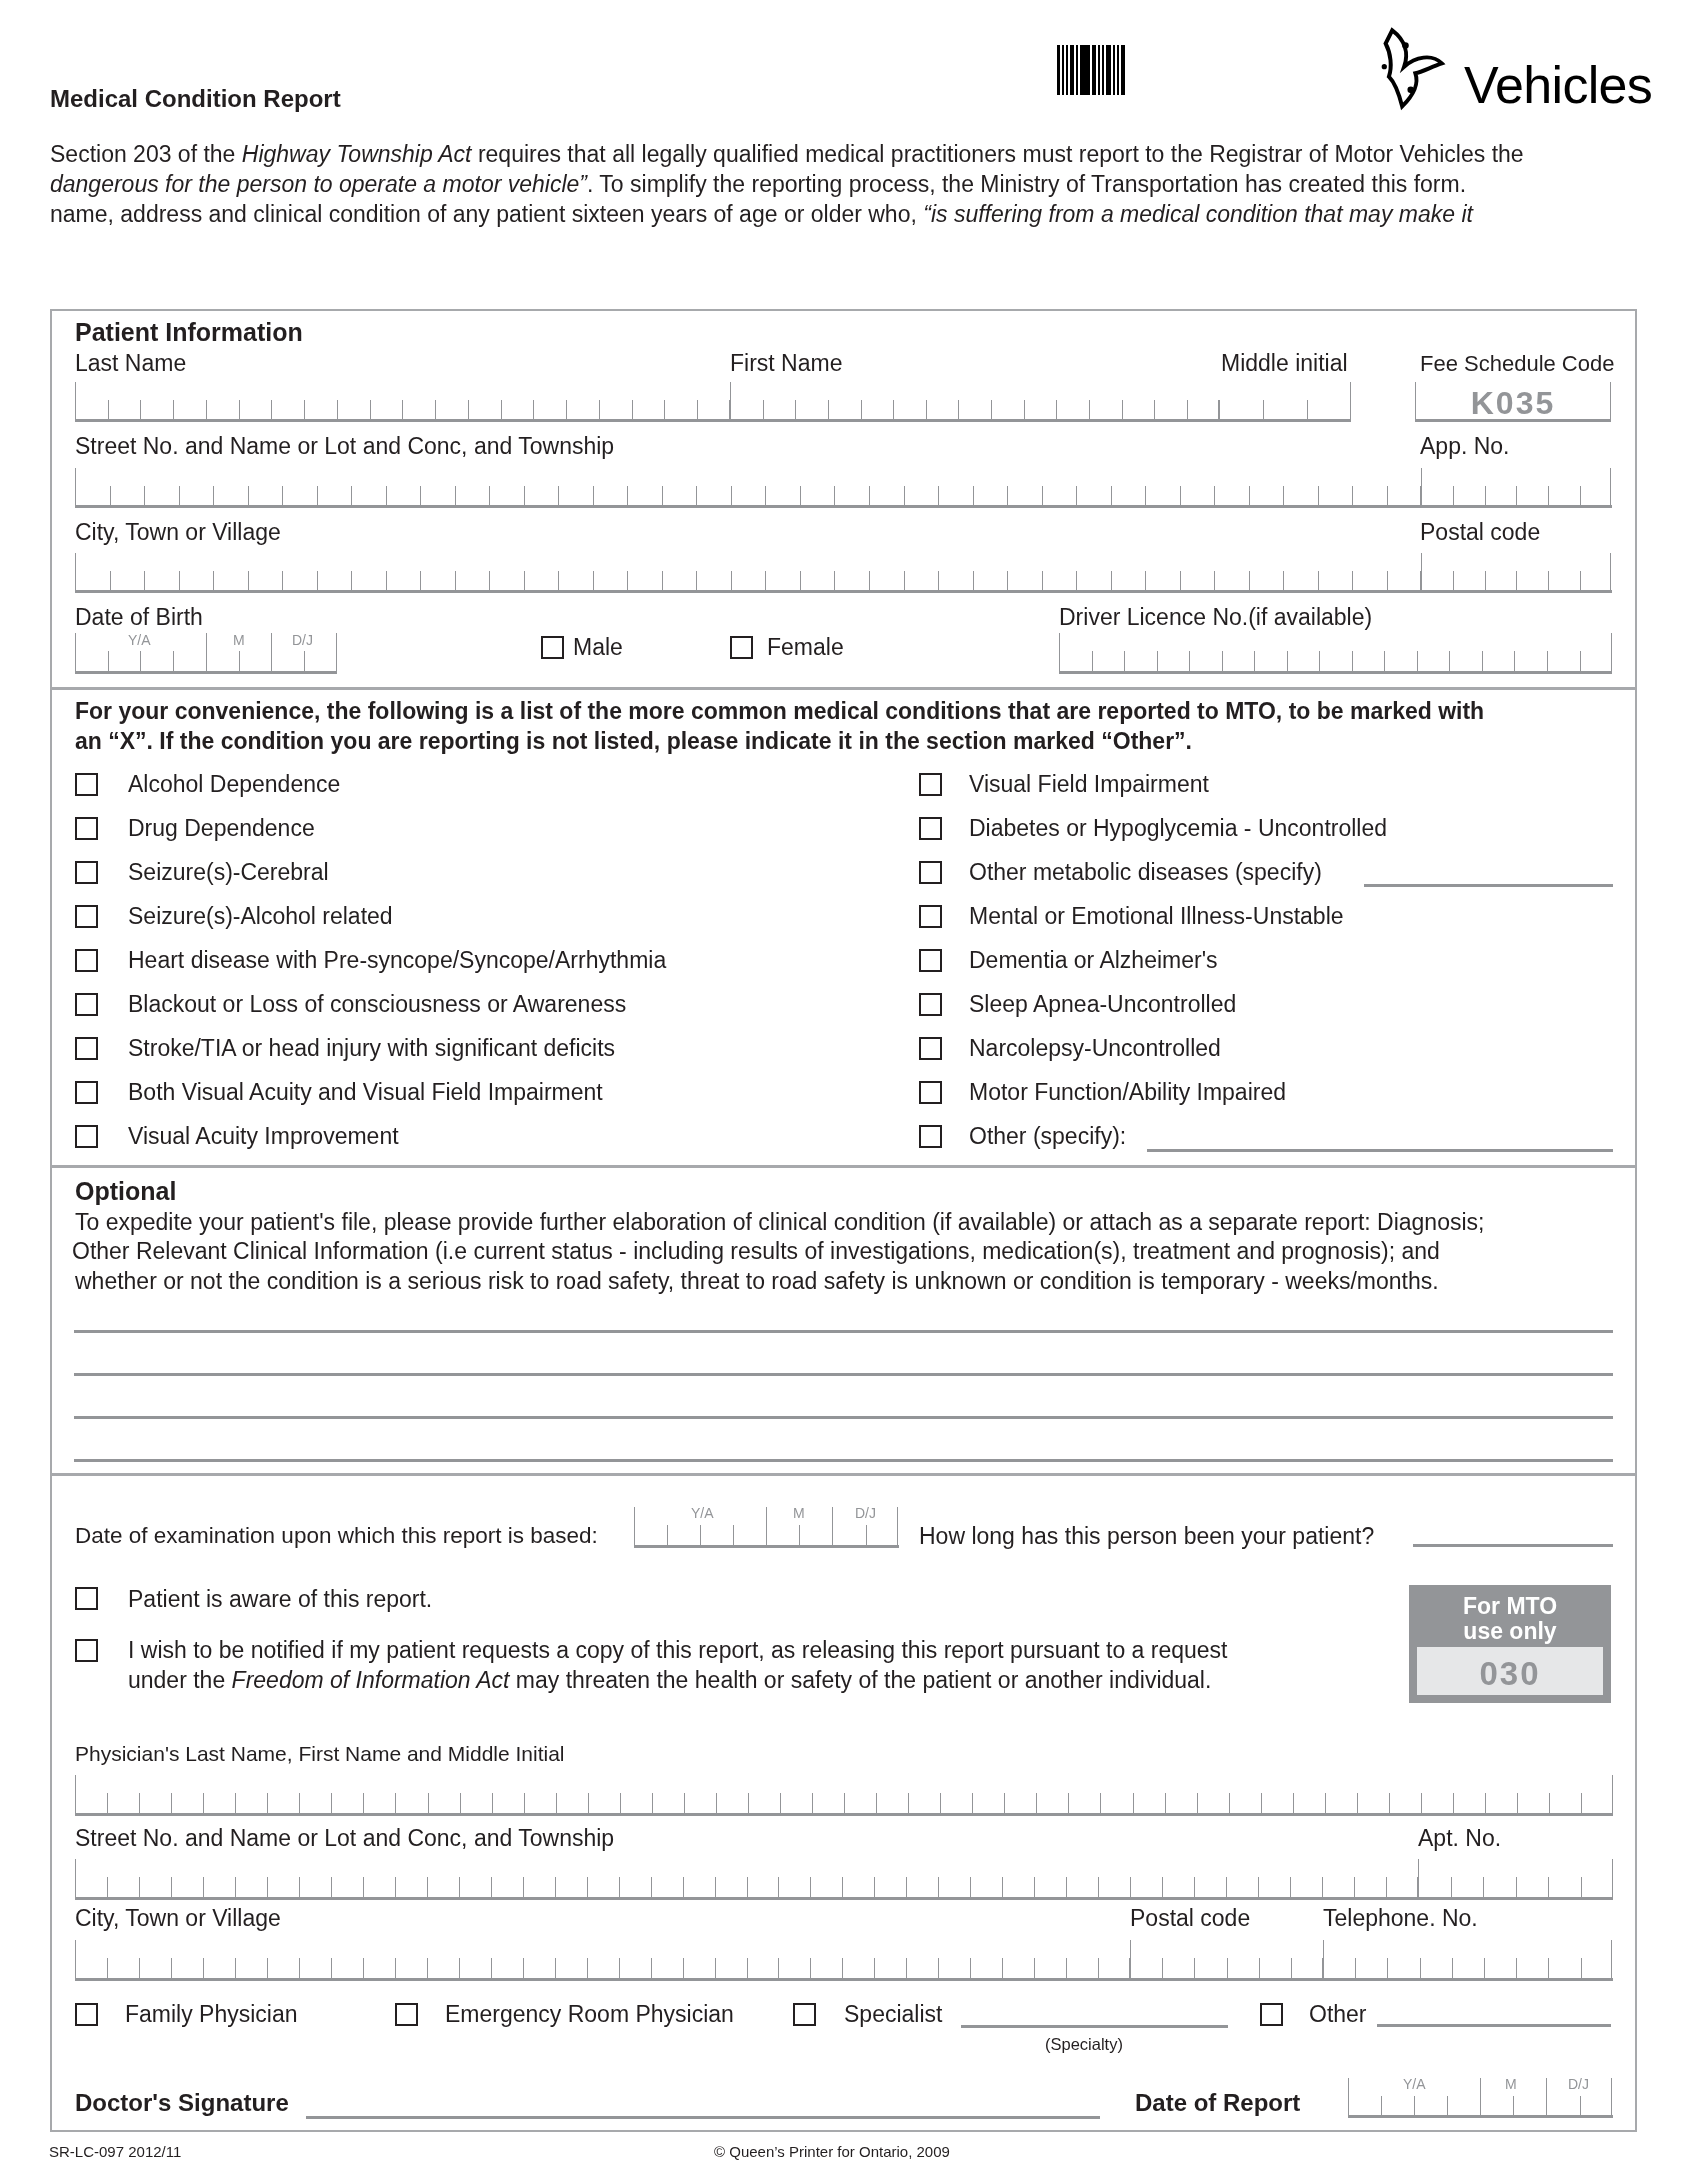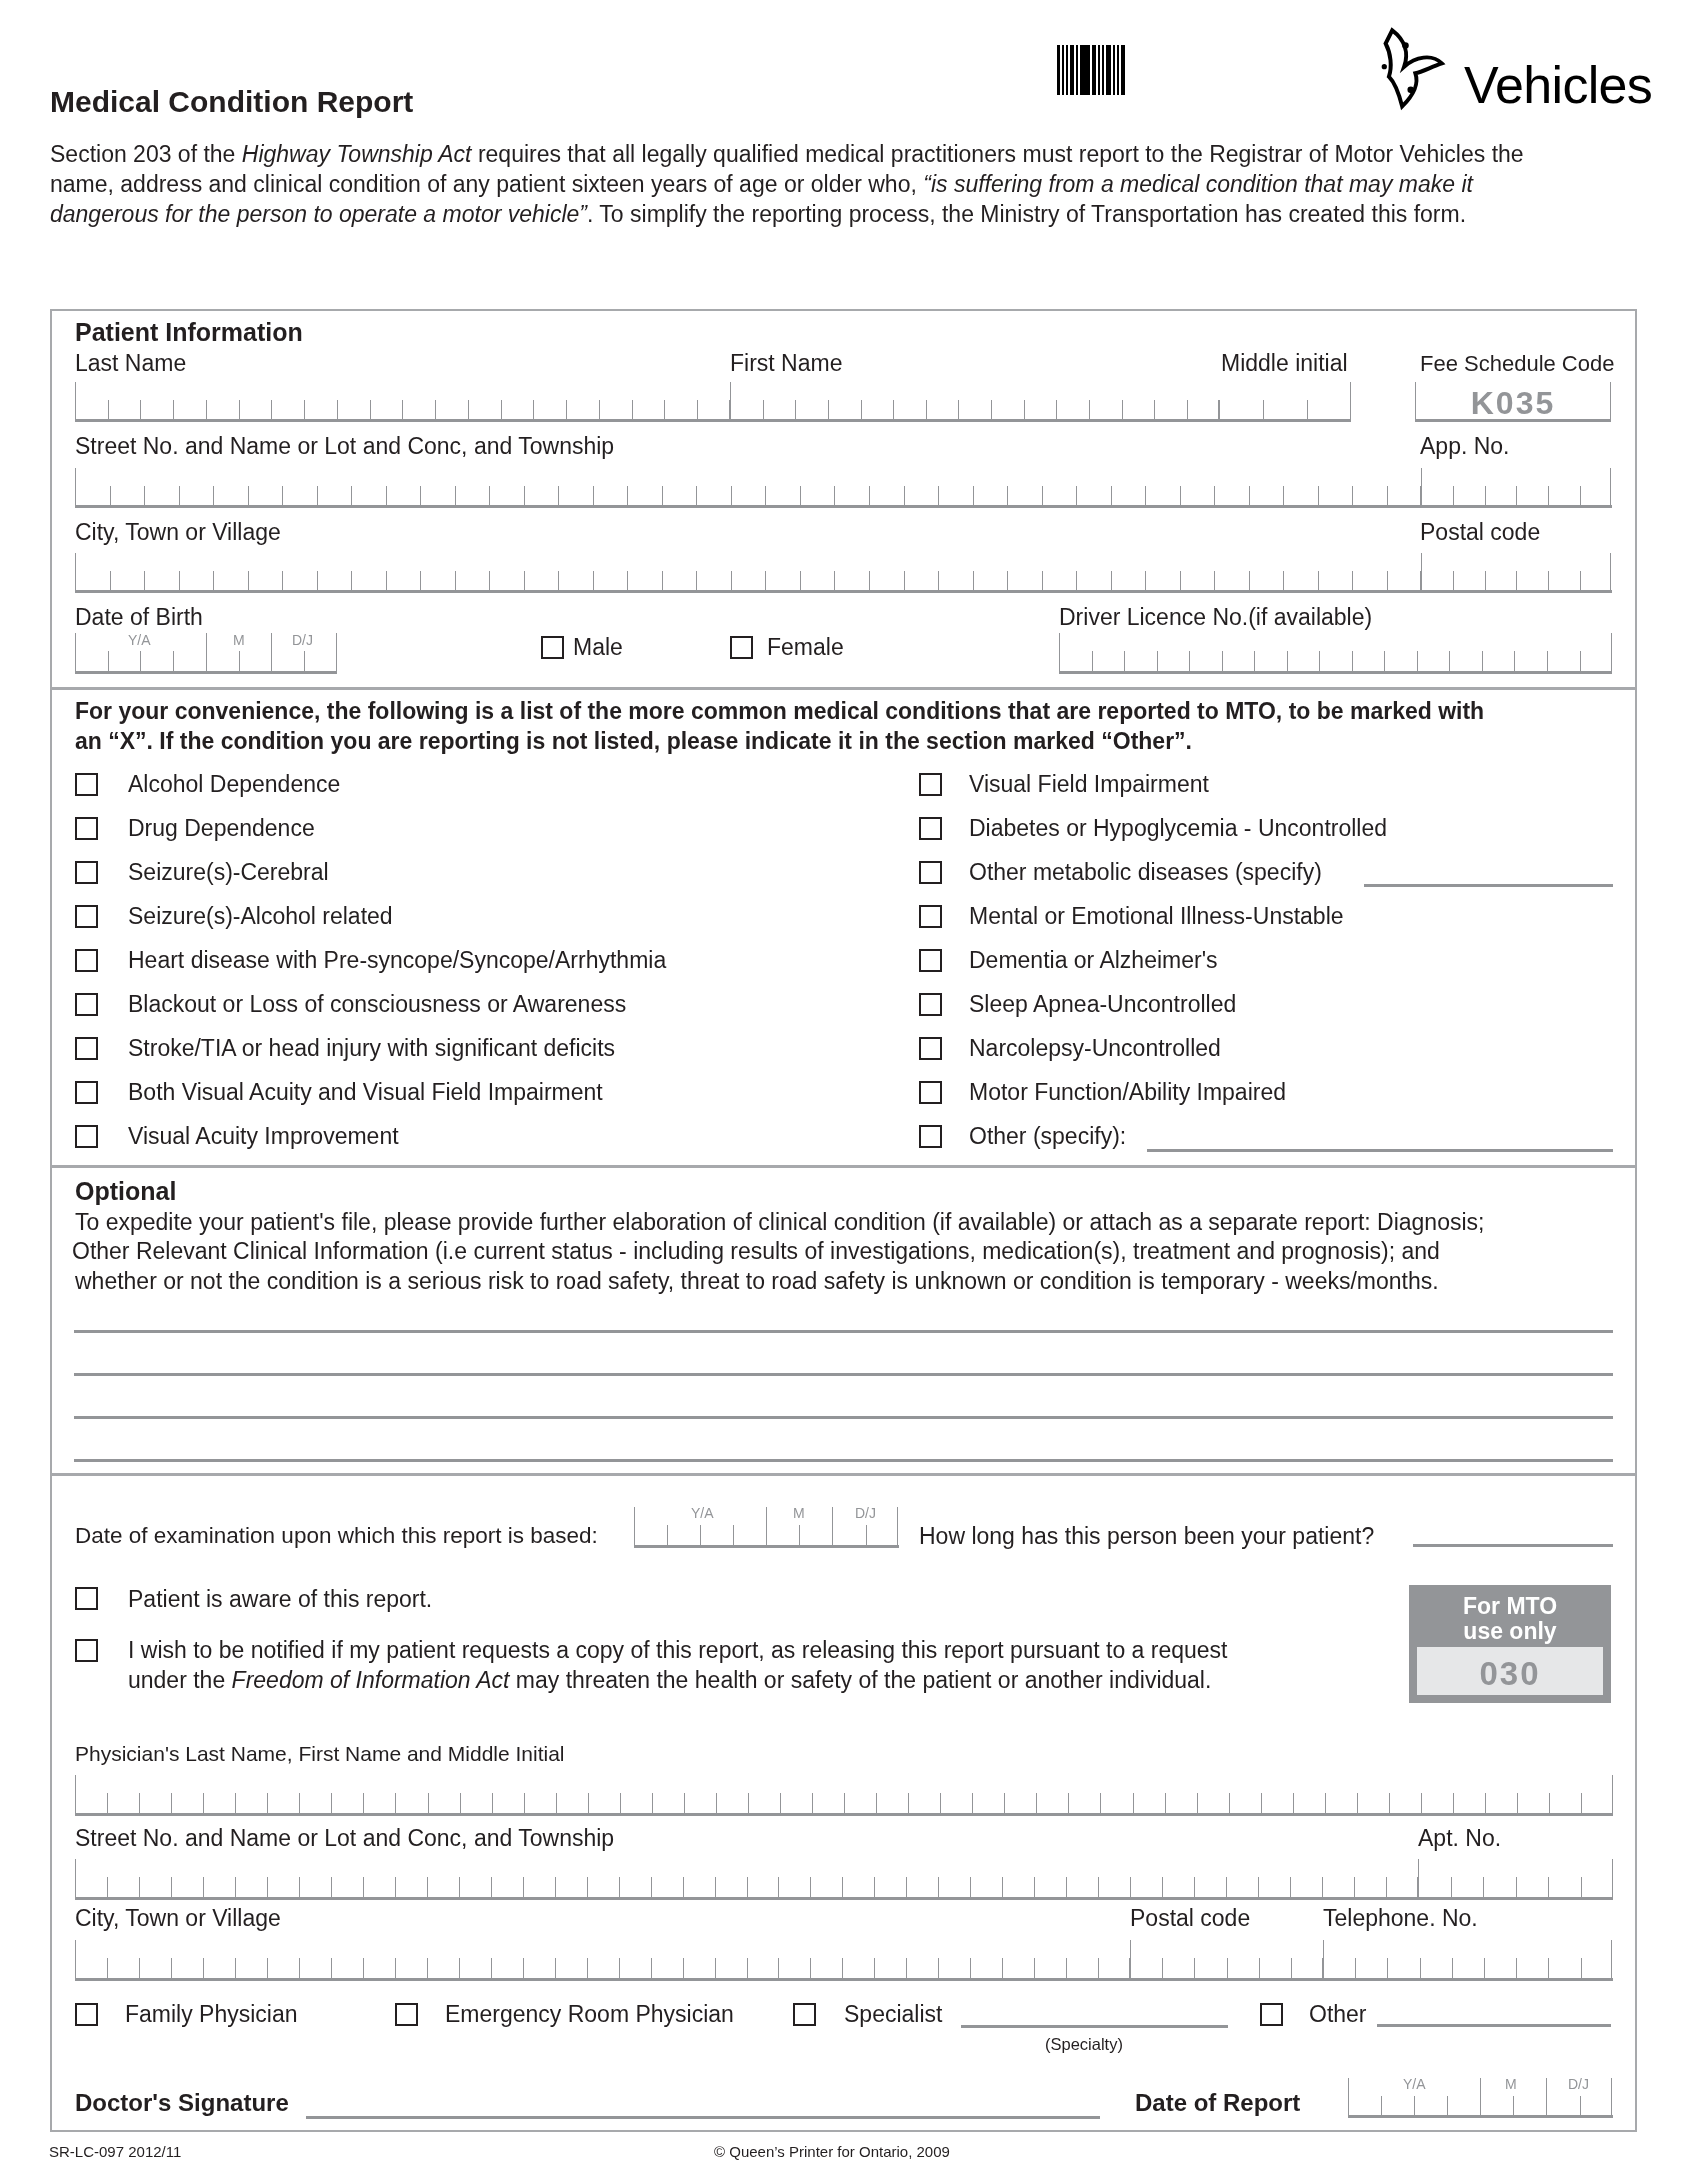--- a/index.html
+++ b/index.html
@@ -2,21 +2,21 @@
 <html style="font-size:10.6px"><head>
 <meta charset="utf-8">
 <style>
   html, body { margin: 0; padding: 0; background: #ffffff; }
   body { width: 1687px; height: 2183px; position: relative; overflow: hidden;
          font-family: "Liberation Sans", sans-serif; color: #231f20; }
   .abs { position: absolute; }
   .t { position: absolute; white-space: nowrap; font-size: 23px; line-height: 1; color: #231f20; }
   .b { font-weight: bold; }
   .i { font-style: italic; }
-  .title { font-size: 30px; font-weight: bold; }
+  .title { font-size: 24px; font-weight: bold; }
   .para { position: absolute; font-size: 23px; line-height: 30px; color: #231f20; }
   .box-outline { position: absolute; border: 2.6px solid #a7a9ac; box-sizing: border-box; }
   .hdiv { position: absolute; height: 2.6px; background: #a7a9ac; }
   .cbx { position: absolute; width: 22.5px; height: 22.5px; border: 2px solid #231f20; box-sizing: border-box; background: #fff; }
   .line { position: absolute; height: 2.6px; background: #939598; }
   .field { position: absolute; }
   .field .base { position: absolute; left: 0; right: 0; bottom: 0; height: 2.6px; background: #939598; }
   .field .tk { position: absolute; bottom: 0; width: 1.3px; background: #939598; }
   .small-lbl { position: absolute; font-size: 14px; color: #939598; line-height: 1; }
   .fee-box { position: absolute; left: 1415px; top: 382px; width: 196px; height: 40px; }
@@ -56,22 +56,22 @@
     <path d="M20 5 C40 20 45 40 38 60 C55 45 80 40 95 55 C80 60 65 68 55 70 C60 85 55 100 35 120 C30 100 25 85 15 75 C20 60 18 40 10 25 Z" fill="none" stroke="#000" stroke-width="6"></path>
     <circle cx="40" cy="28" r="5" fill="#000"></circle>
     <circle cx="8" cy="60" r="4" fill="#000"></circle>
     <circle cx="48" cy="95" r="5" fill="#000"></circle>
   </svg>
   <div class="logo-word">Vehicles</div>
 </div>
 
 <div class="para" style="left:50px; top:139px; width:1601px;">
   <div style="white-space:nowrap"><span>Section 203 of the </span><span class="i">Highway Township Act</span><span> requires that all legally qualified medical practitioners must report to the Registrar of Motor Vehicles the</span></div>
+  <div style="white-space:nowrap"><span class="i">dangerous for the person to operate a motor vehicle”</span><span>. To simplify the reporting process, the Ministry of Transportation has created this form.</span></div>
   <div style="white-space:nowrap"><span>name, address and clinical condition of any patient sixteen years of age or older who, </span><span class="i">“is suffering from a medical condition that may make it</span></div>
-  <div style="white-space:nowrap"><span class="i">dangerous for the person to operate a motor vehicle”</span><span>. To simplify the reporting process, the Ministry of Transportation has created this form.</span></div>
 </div>
 <div class="para" style="left:50px; top:237px; width:1601px;">
 </div>
 
 <div class="box-outline" style="left:50px; top:309px; width:1587px; height:1823px;"></div>
 <div class="hdiv" style="left:50px; top:687px; width:1587px;"></div>
 <div class="hdiv" style="left:50px; top:1165px; width:1587px;"></div>
 <div class="hdiv" style="left:50px; top:1473px; width:1587px;"></div>
 
 <div class="t b" style="left:75px; top:320px; font-size:25px;">Patient Information</div>

